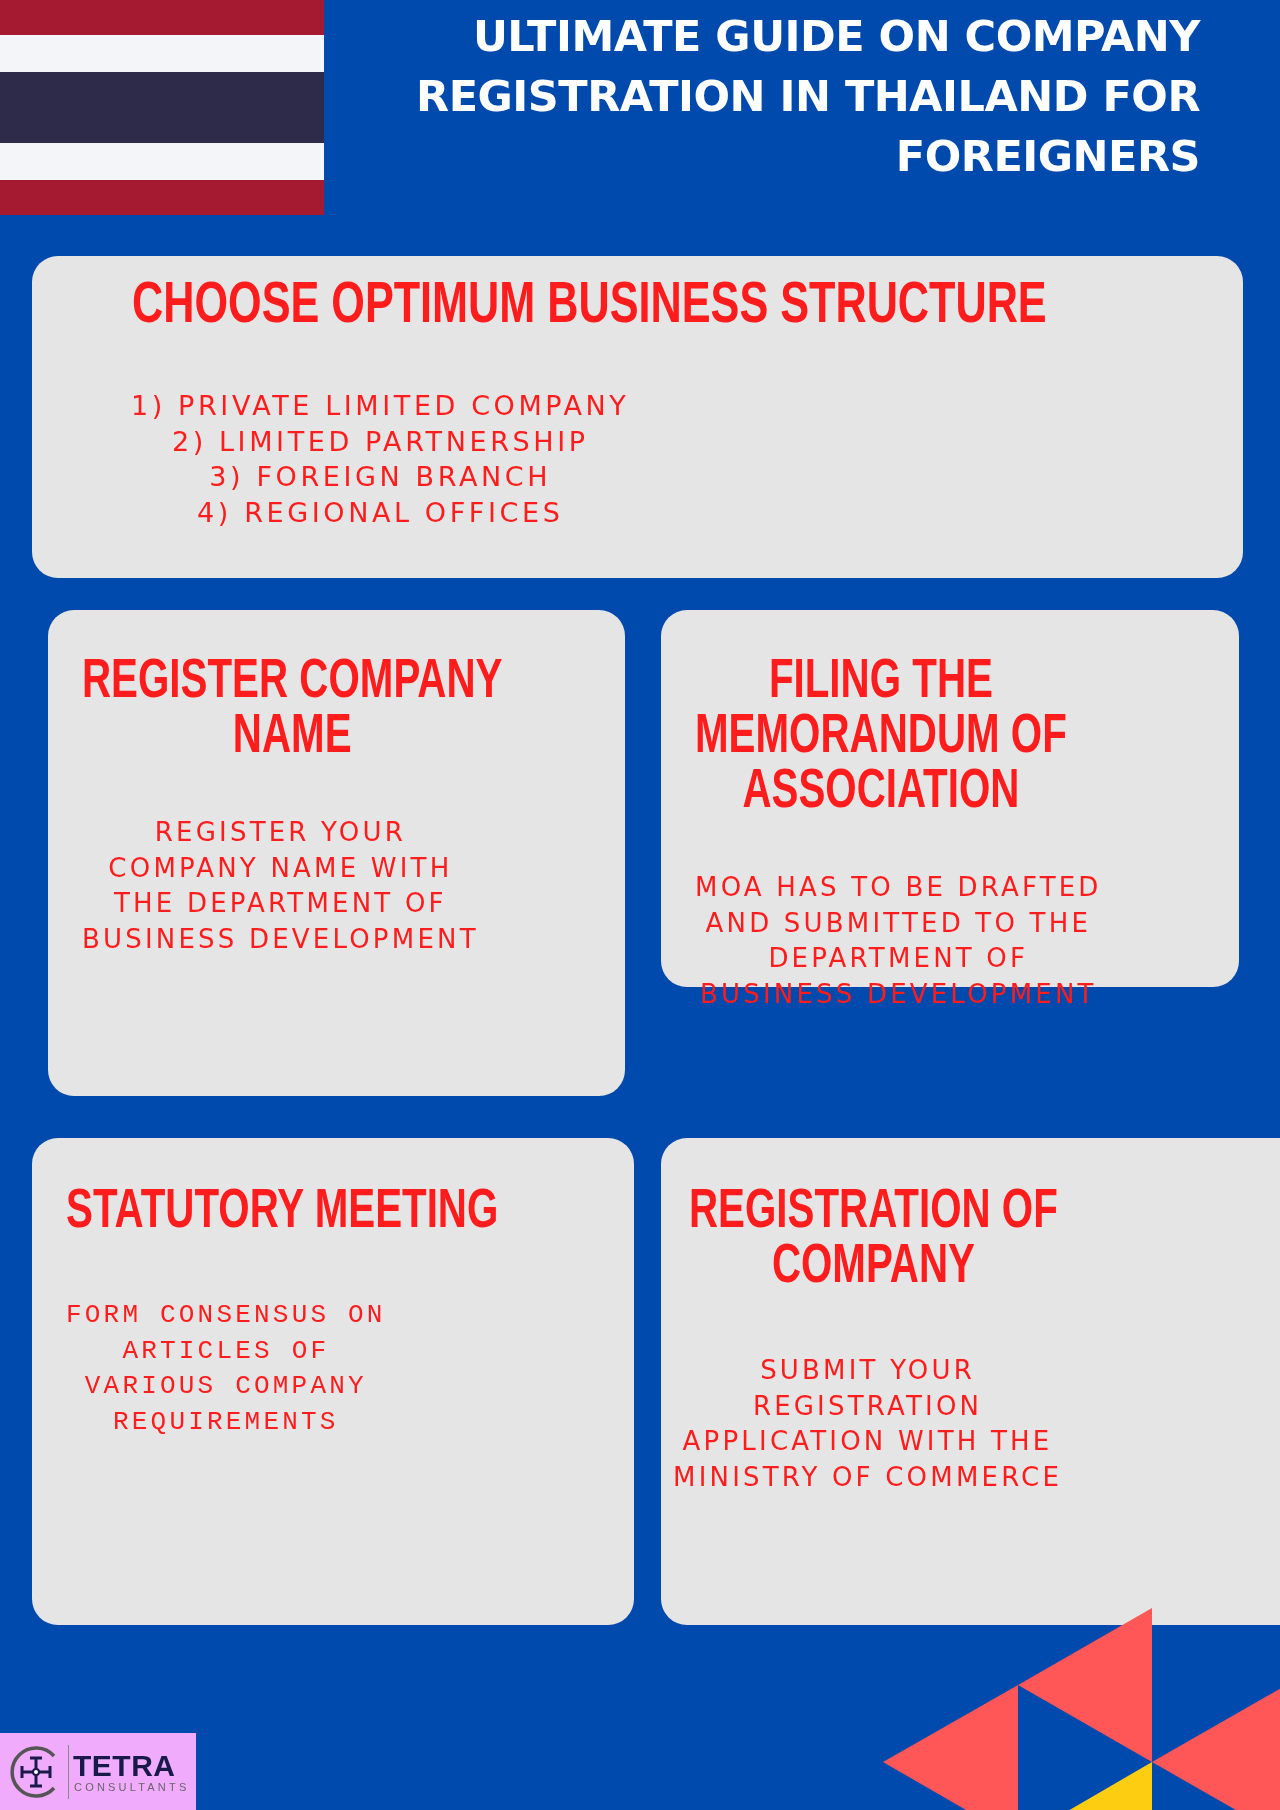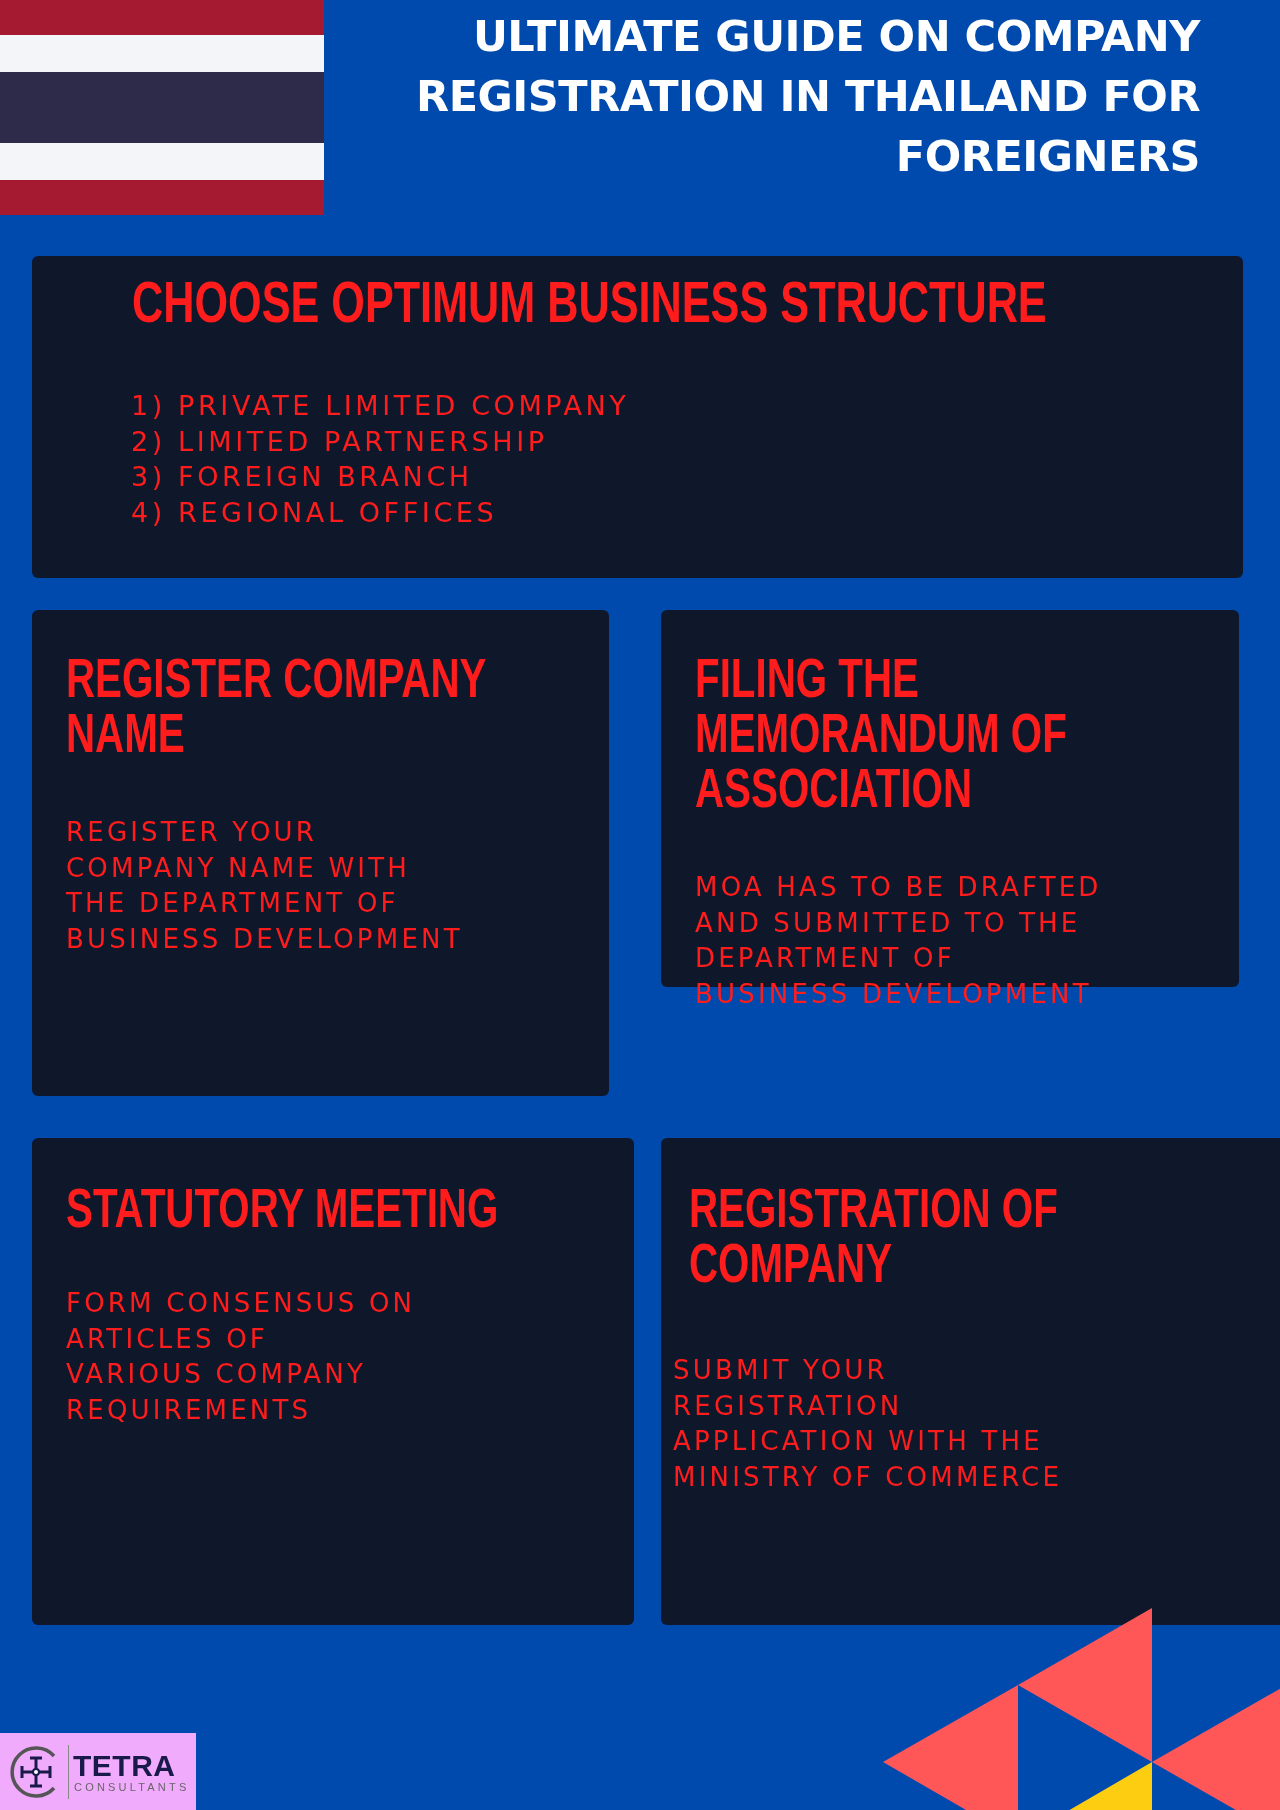--- a/index.html
+++ b/index.html
@@ -21,21 +21,21 @@
   .title {
     position: absolute; left: 370px; top: 6px; width: 830px;
     color: #ffffff; text-align: right;
     font-family: "DejaVu Sans", sans-serif; font-weight: bold;
     font-size: 43px; line-height: 60px; letter-spacing: -0.5px;
     text-transform: uppercase;
   }
   .title span { display: block; }
 
   .card {
-    position: absolute; background: #0f172a; border-radius: 6px;
+    position: absolute; background: #e5e5e5; border-radius: 26px; text-align: center;
   }
   .card-h {
     color: #ff1c1c; font-family: "Liberation Sans", sans-serif; font-weight: bold;
     text-transform: uppercase;
     font-size: 56px; line-height: 55px;
     transform: scaleX(0.72); transform-origin: left top;
     white-space: nowrap;
   }
   .card-h span { display: block; }
   .card-b {
@@ -43,21 +43,21 @@
     text-transform: uppercase;
     font-size: 26px; line-height: 35.5px; letter-spacing: 3.2px;
     white-space: nowrap;
   }
   .card-b span { display: block; }
 
   #card-structure { left: 32px; top: 256px; width: 1211px; height: 322px; }
   #card-structure .card-h { position: absolute; left: 100px; top: 16px; font-size: 58px; line-height: 60px; transform: scaleX(0.745); }
   #card-structure .card-b { position: absolute; left: 99px; top: 132px; font-size: 27px; line-height: 35.5px; letter-spacing: 3.6px; }
 
-  #card-name { left: 32px; top: 610px; width: 577px; height: 486px; padding-left: 32px; }
+  #card-name { left: 48px; top: 610px; width: 577px; height: 486px; padding-left: 32px; }
   #card-moa  { left: 661px; top: 610px; width: 578px; height: 377px; }
   #card-meeting { left: 32px; top: 1138px; width: 602px; height: 487px; }
   #card-registration { left: 661px; top: 1138px; width: 644px; height: 487px; }
 
   .card .card-h.pos { position: absolute; left: 34px; top: 40px; }
   .card .card-b.pos { position: absolute; left: 34px; }
 
   .logo {
     position: absolute; left: 0; top: 1733px; width: 196px; height: 77px;
     background: #f0abfc; display: flex; align-items: center; padding-left: 8px;
@@ -129,21 +129,21 @@
     <span>AND SUBMITTED TO THE</span>
     <span>DEPARTMENT OF</span>
     <span>BUSINESS DEVELOPMENT</span>
   </p>
 </section>
 
 <section class="card" id="card-meeting">
   <h2 class="card-h pos" style="top:42px;">
     <span>STATUTORY MEETING</span>
   </h2>
-  <p class="card-b pos" style="top:148px;">
+  <p class="card-b pos" style="top:160px;font-family:Liberation Mono, monospace;">
     <span>FORM CONSENSUS ON</span>
     <span>ARTICLES OF</span>
     <span>VARIOUS COMPANY</span>
     <span>REQUIREMENTS</span>
   </p>
 </section>
 
 <section class="card" id="card-registration">
   <h2 class="card-h pos" style="left:28px; top:42px;">
     <span>REGISTRATION OF</span>

